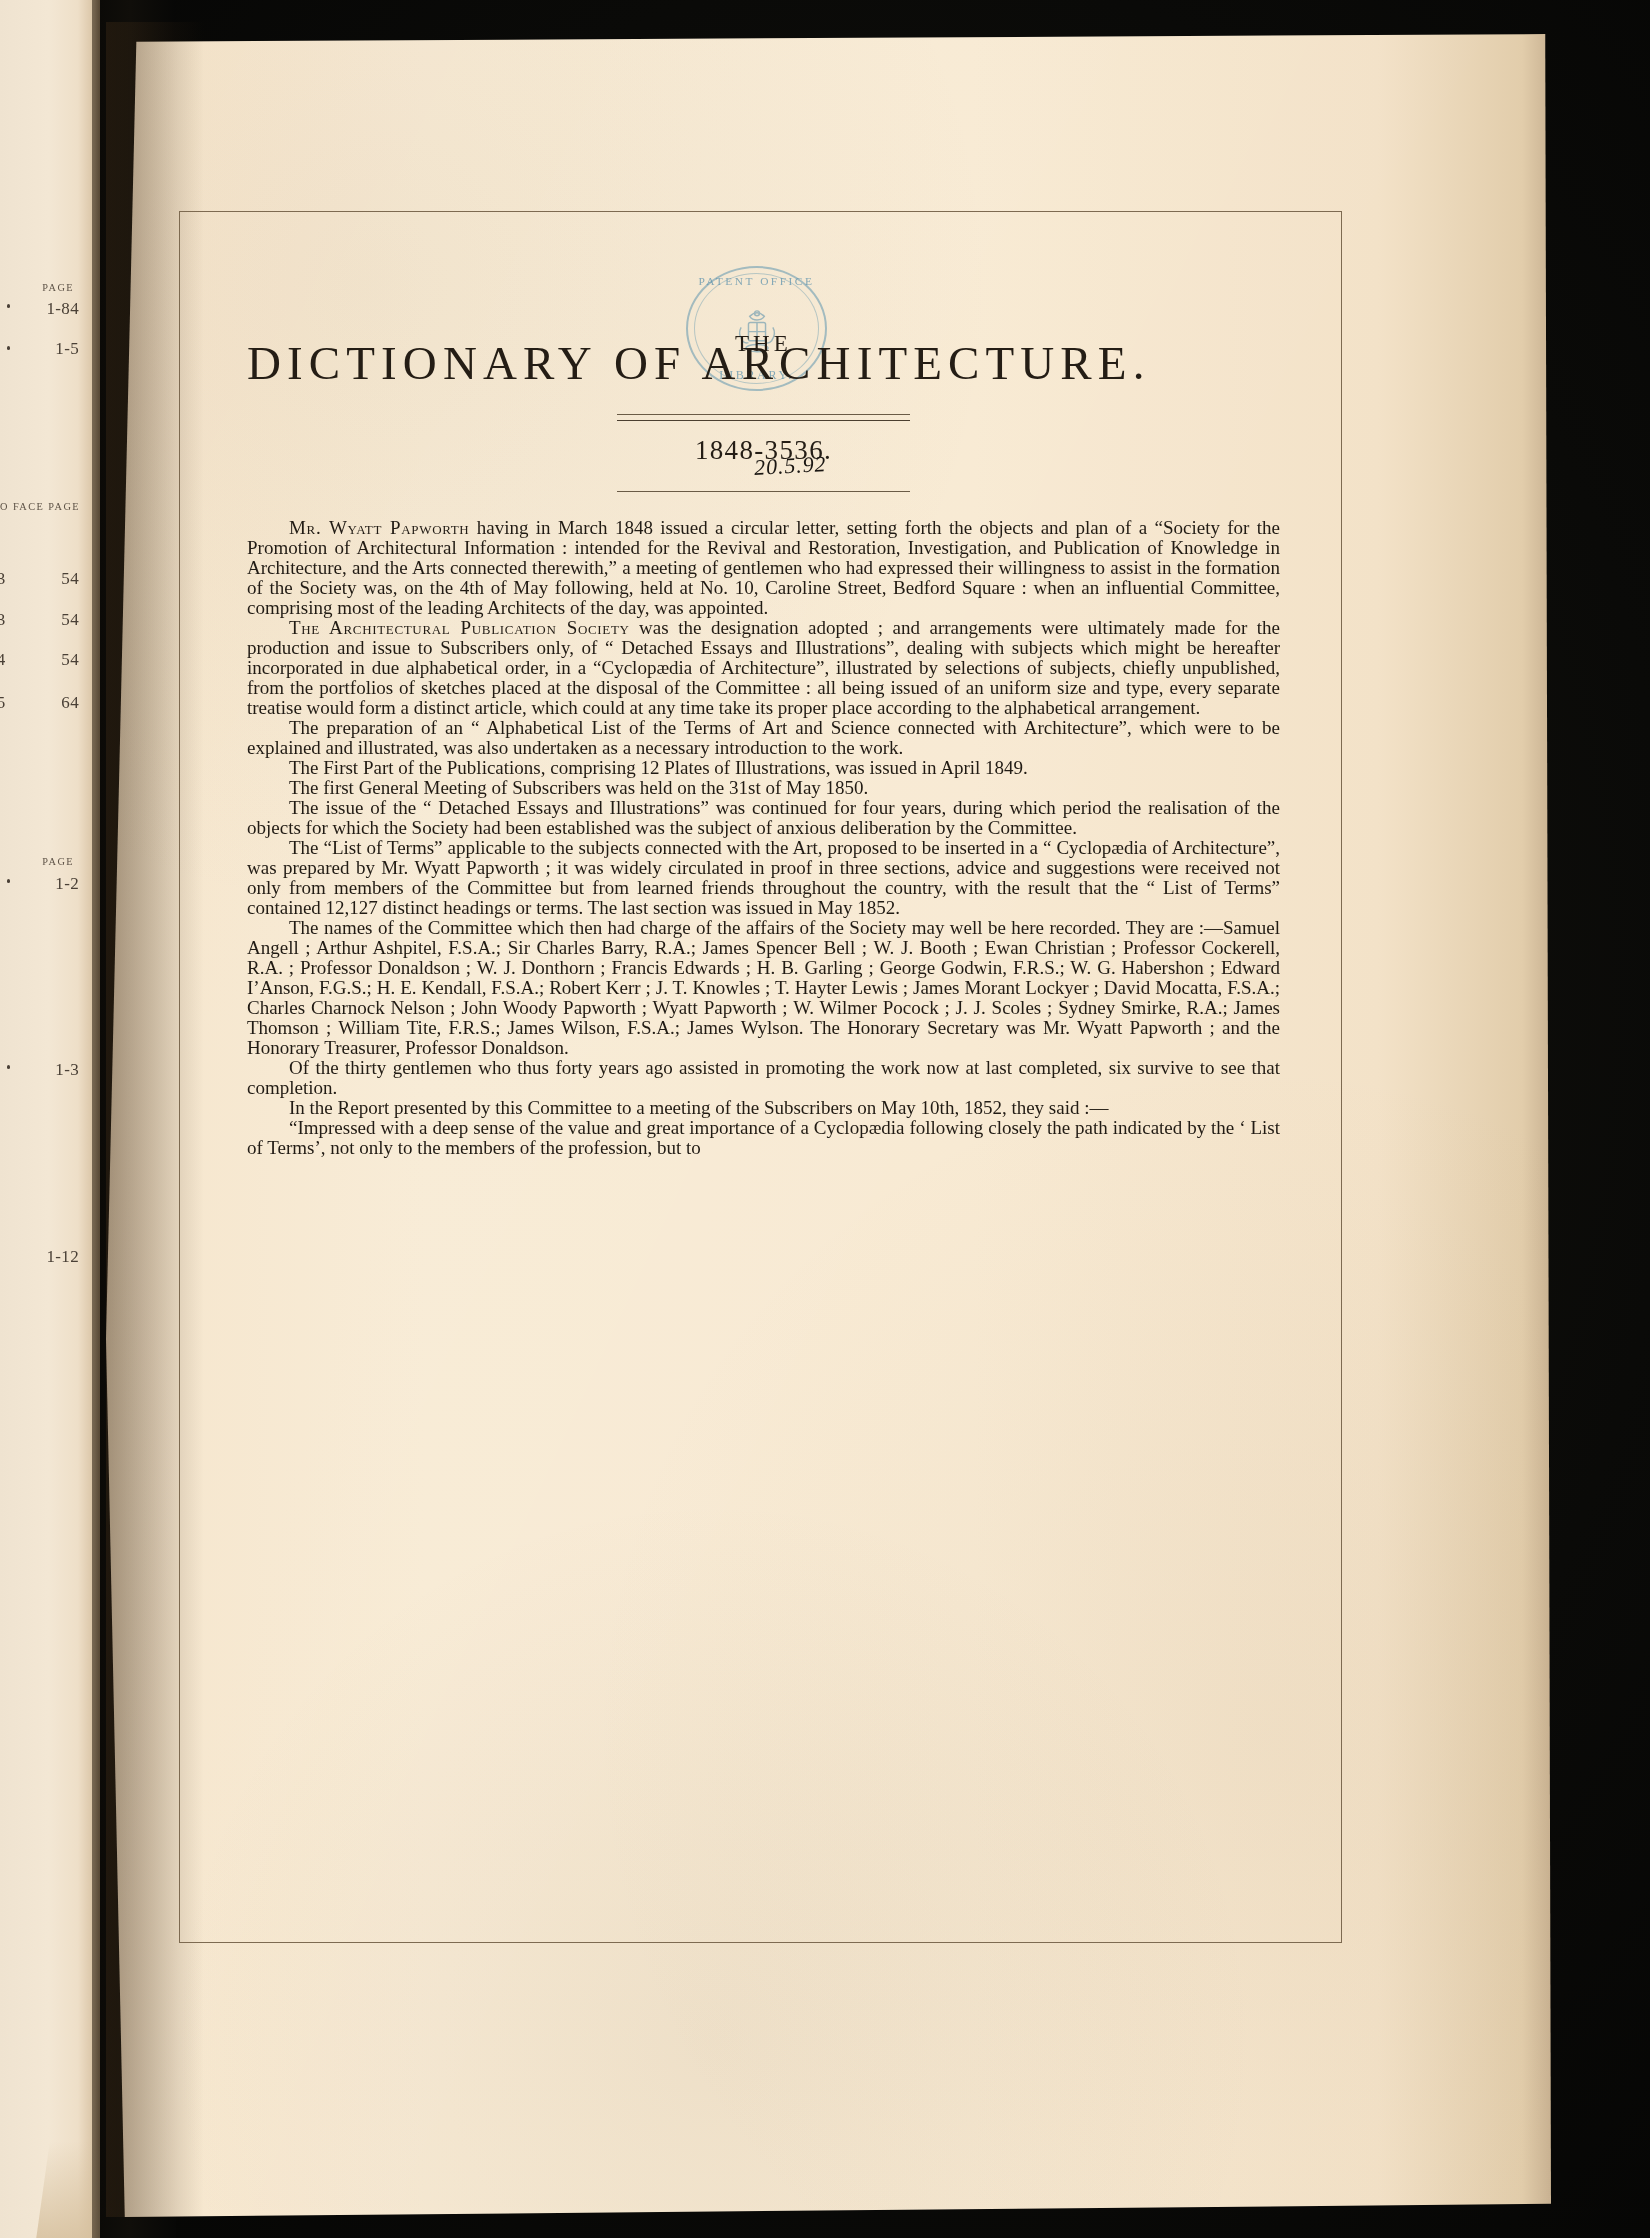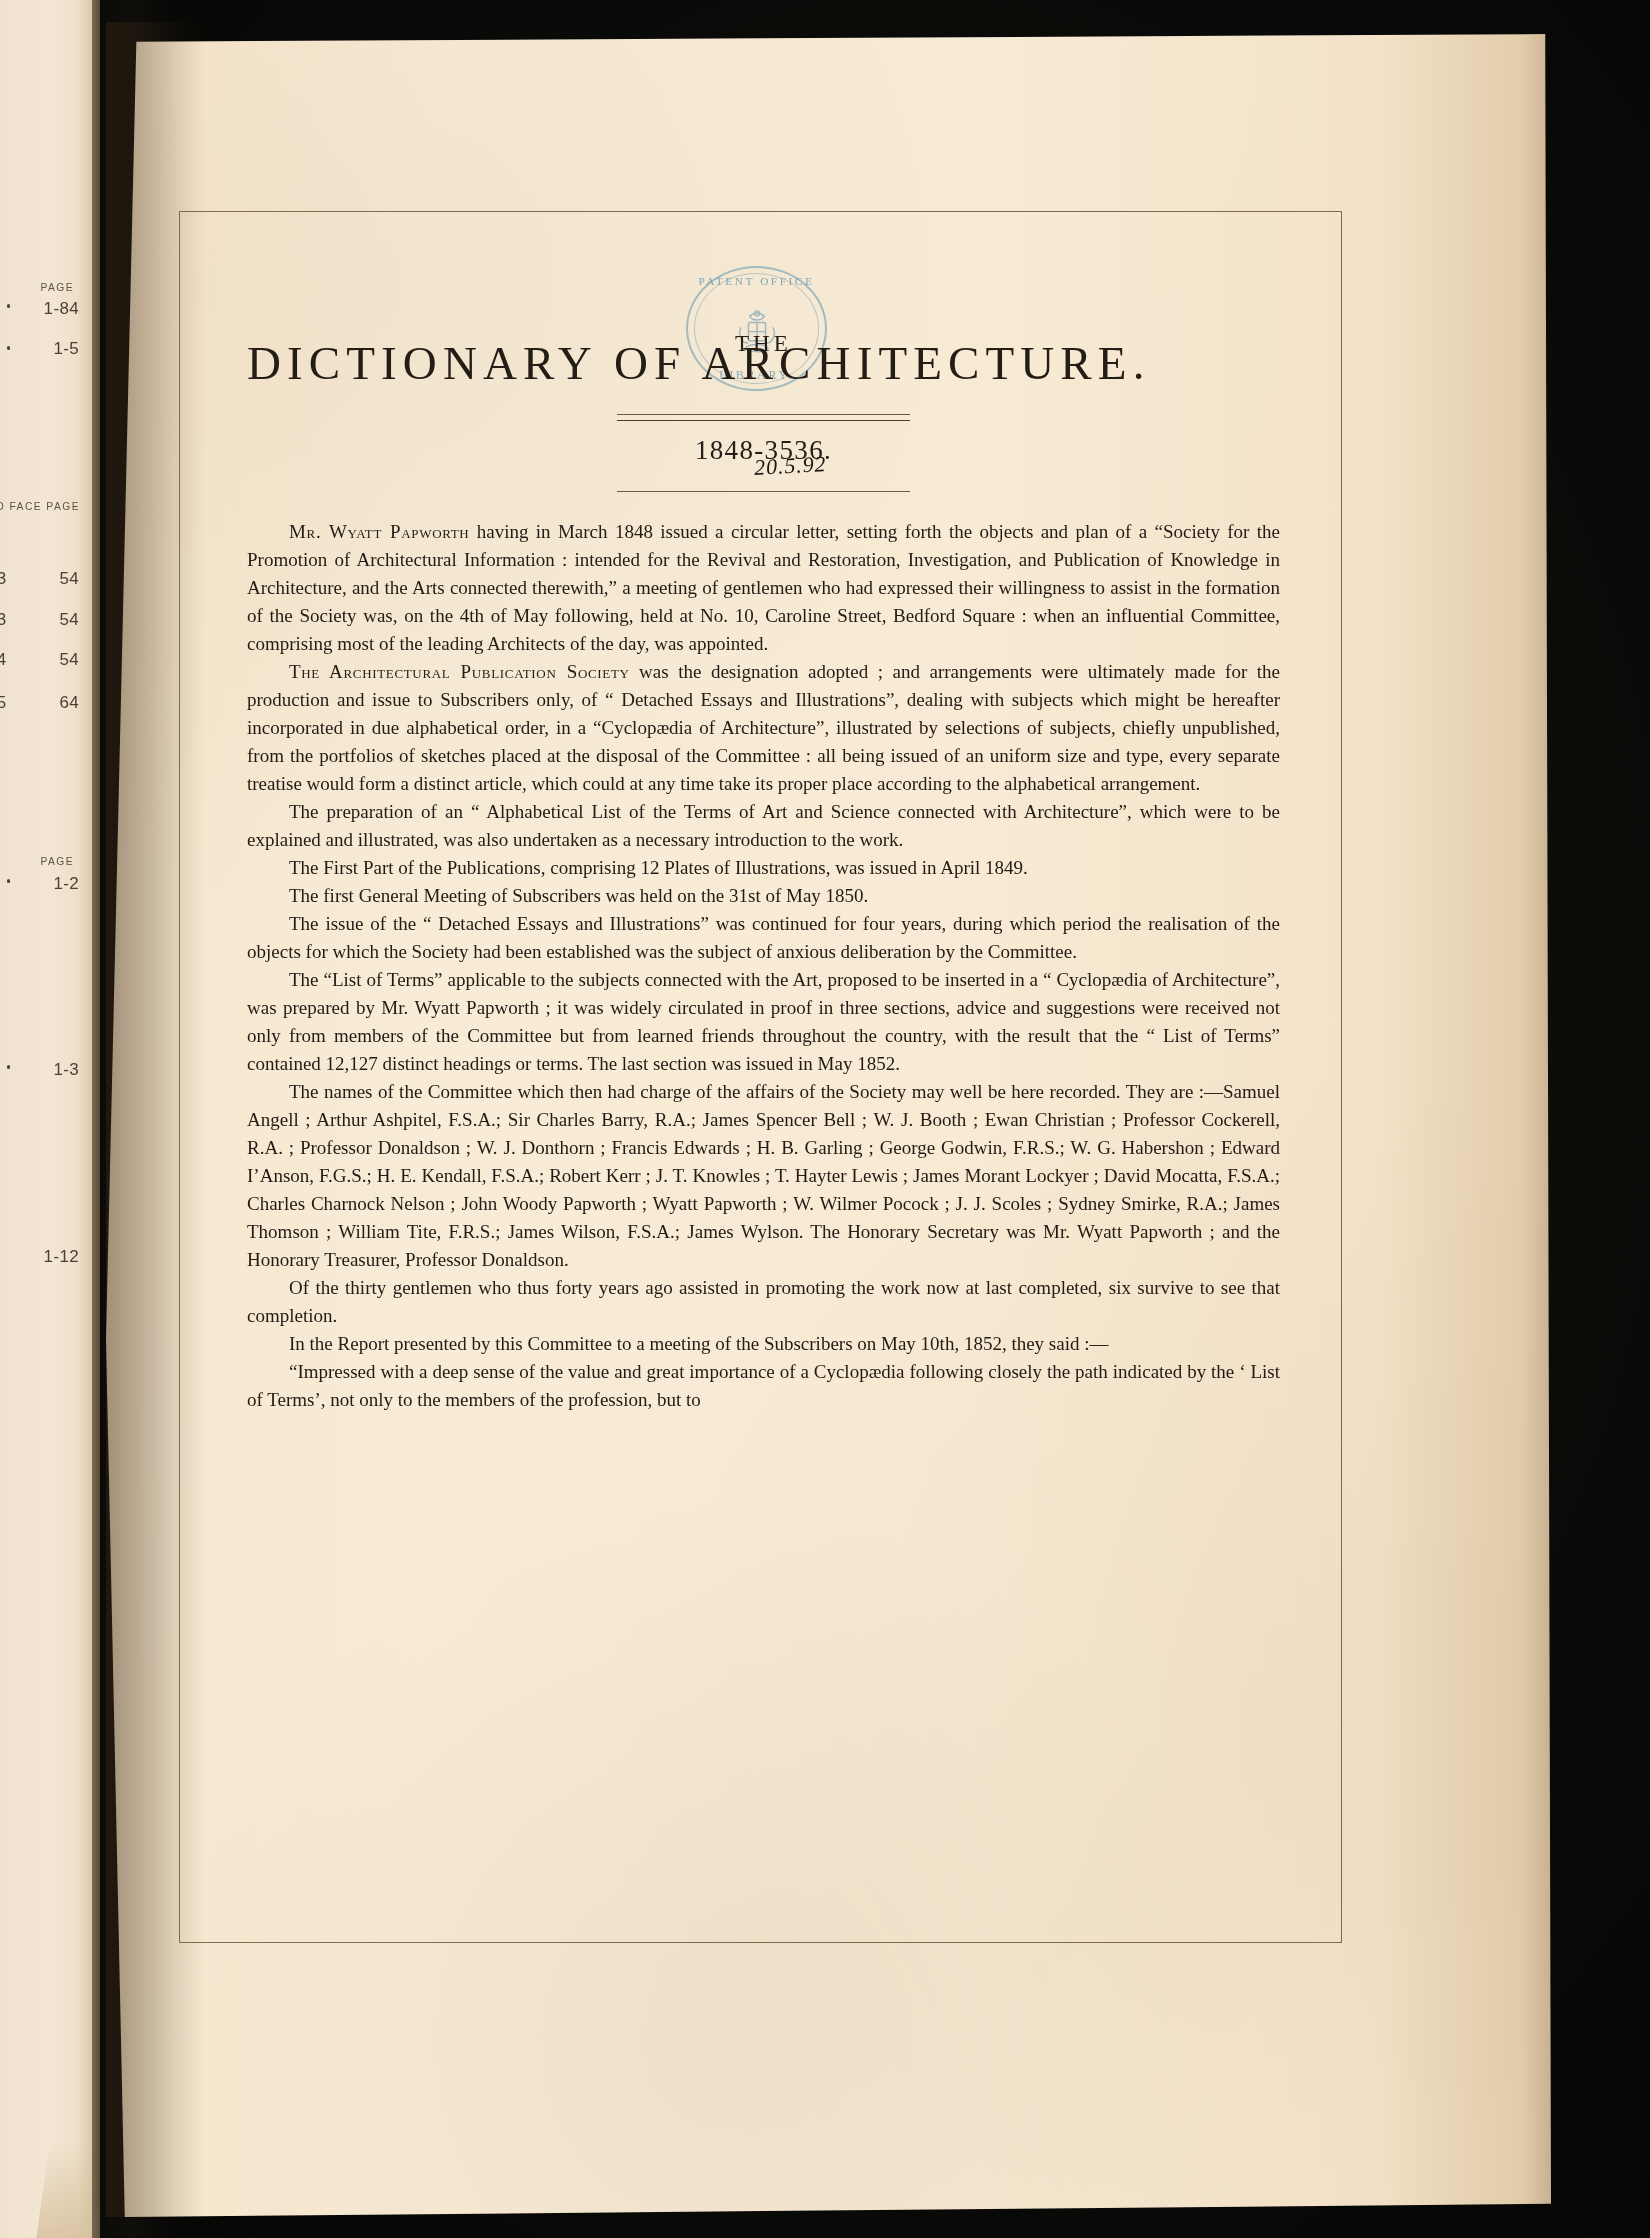--- a/index.html
+++ b/index.html
@@ -65,21 +65,21 @@
     background: linear-gradient(to bottom, rgba(200,178,146,0.0), rgba(214,192,158,0.85));
     transform: skewX(-8deg);
   }
 
   
   .verso-col {
     position: absolute;
     left: 0; top: 0;
     width: 108px; height: 100%;
     color: #4a4036;
-    font-family: Liberation Sans, sans-serif;
+    font-family: Liberation Serif, serif;
   }
   .v-entry {
     position: absolute;
     text-align: right;
     white-space: nowrap;
     letter-spacing: 0.02em;
   }
   .v-head {
     font-size: 10.3px;
     letter-spacing: 0.14em;
@@ -256,21 +256,21 @@
     margin: 25px auto 0 auto;
     width: 293px;
     height: 0;
     border-top: 1.1px solid #6a5b46;
   }
 
   
   .body {
     margin-top: 26px;
     font-size: 19px;
-    line-height: 28px;
+    line-height: 20px;
     color: #211b14;
     text-align: justify;
     text-justify: inter-word;
     font-family: "Liberation Serif", serif;
   }
   .body p {
     margin: 0 0 0 0;
     text-indent: 42px;
   }
   .sc {

